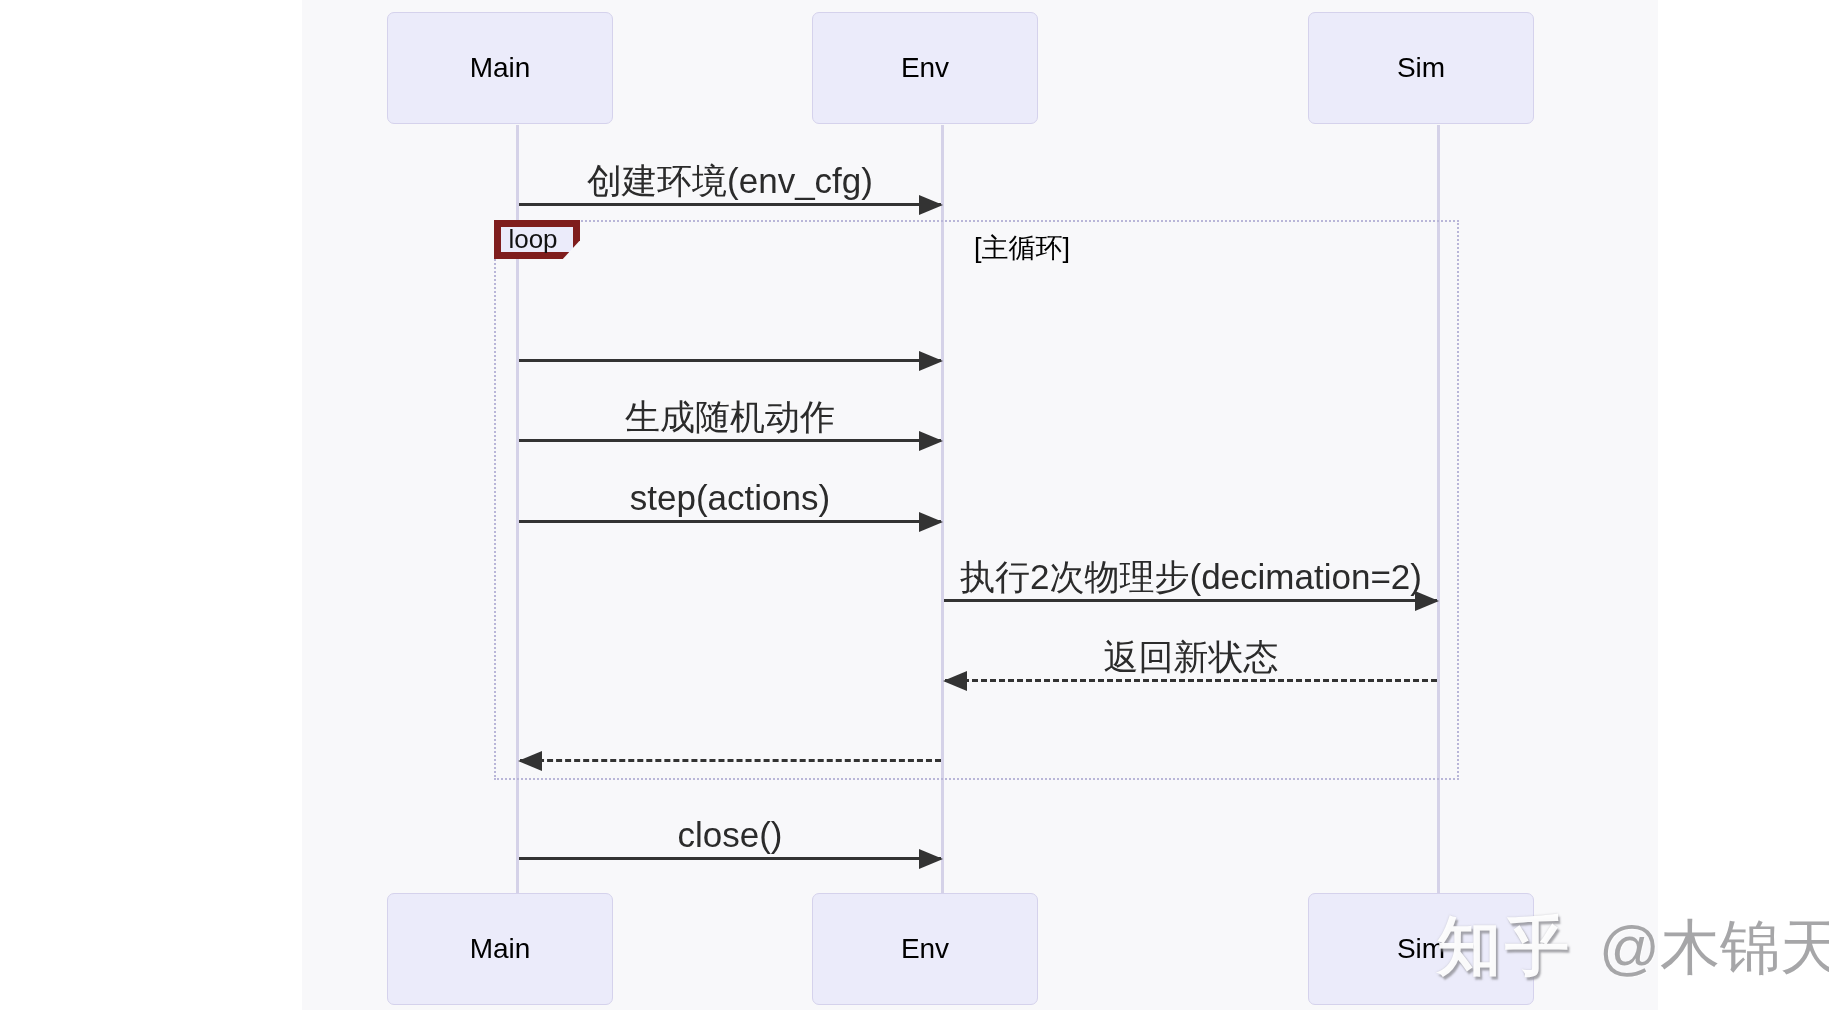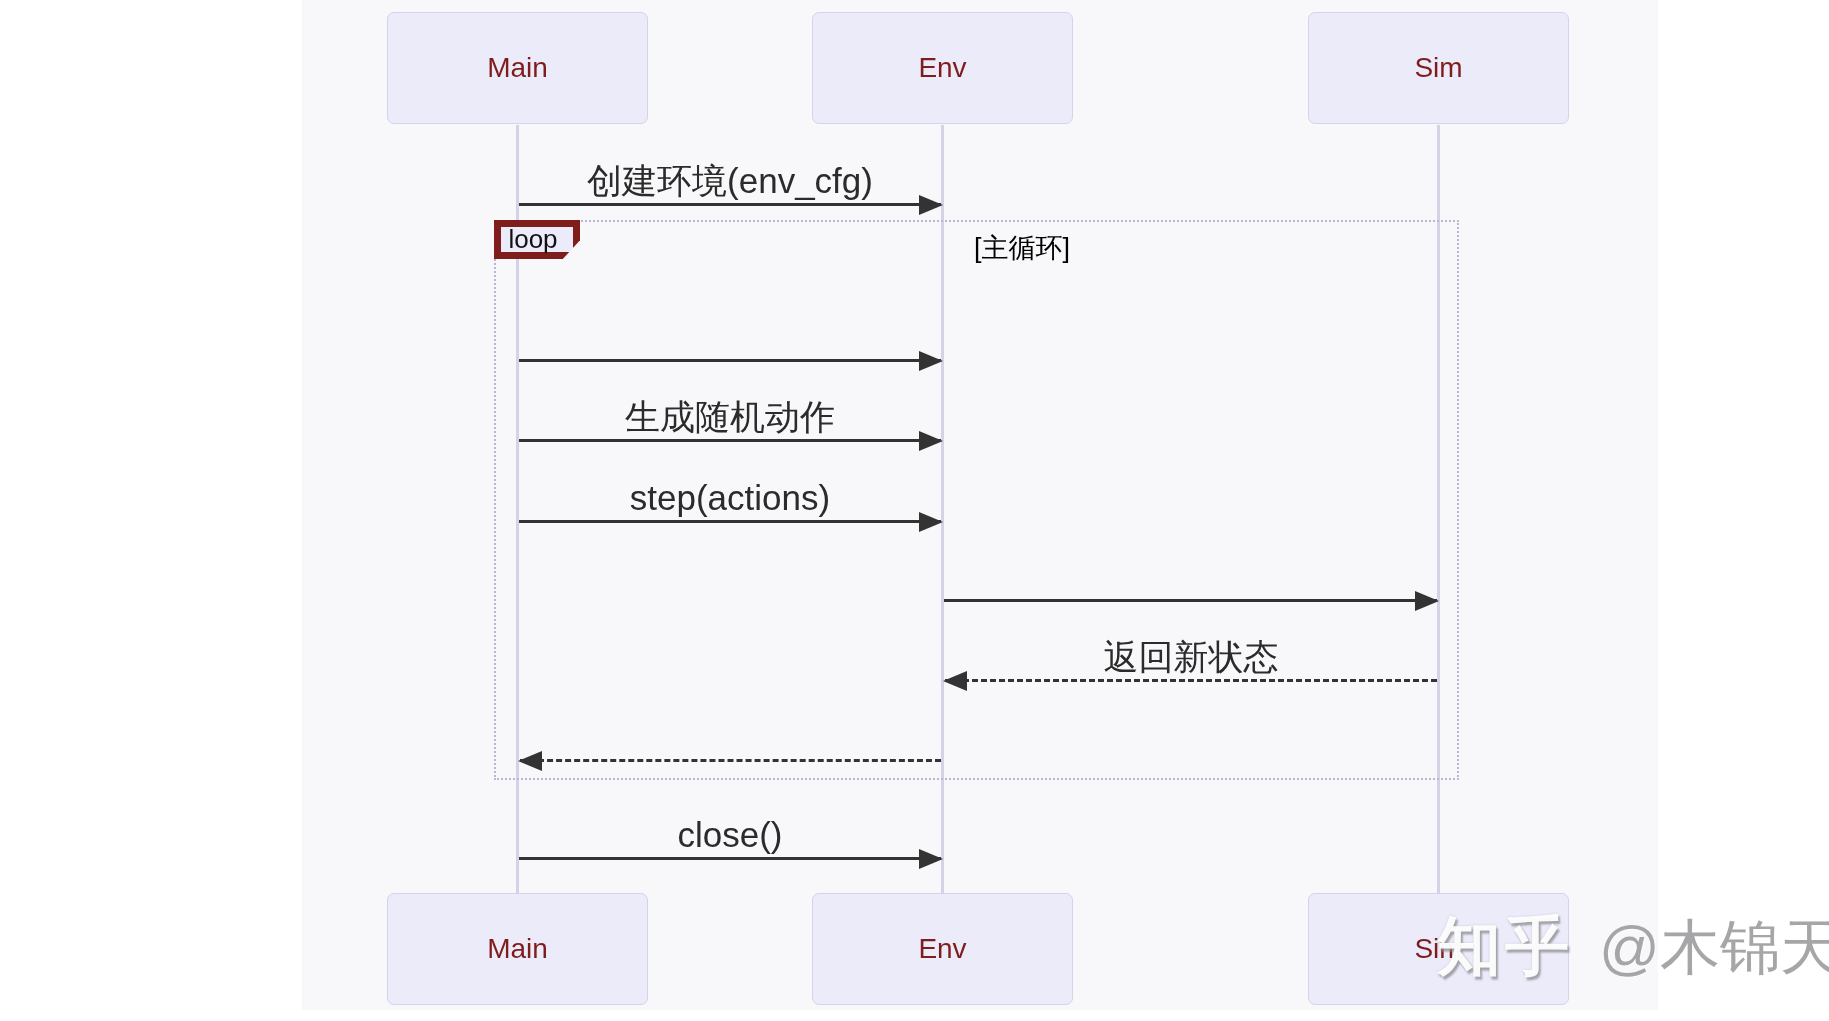--- a/index.html
+++ b/index.html
@@ -2,24 +2,24 @@
 <html><head>
 <meta charset="utf-8">
 <style>
   html,body{margin:0;padding:0;background:#ffffff;}
   body{width:1829px;height:1021px;overflow:hidden;
        font-family:"Liberation Sans","DejaVu Sans",sans-serif;}
   .stage{position:relative;width:1829px;height:1021px;background:#ffffff;}
   .canvas-bg{position:absolute;left:302px;top:0;width:1356px;height:1010px;
              background:#f8f8fa;}
   
-  .actor{position:absolute;width:261px;height:112px;box-sizing:border-box;
+  .actor{position:absolute;width:226px;height:112px;box-sizing:border-box;
          background:#ebebfa;border:1px solid #d5d2ec;border-radius:7px;
          display:flex;align-items:center;justify-content:center;
-         font-size:28px;color:#7f1d1d;}
+         font-size:28px;color:#000000;}
   
   .lifeline{position:absolute;top:125px;height:768px;width:3px;background:#d5d2e8;}
   
   .msg-label{position:absolute;transform:translateX(-50%);white-space:nowrap;
              font-size:35px;color:#2b2b2b;line-height:34px;}
   
   .msg-line{position:absolute;height:0;}
   .msg-line.solid{border-top:3px solid #333333;}
   .msg-line.dashed{border-top:3px dashed #333333;}
   .msg-line.head-right::after{content:"";position:absolute;right:-2px;top:-11px;
@@ -77,20 +77,21 @@
   <div class="loop-cond">[主循环]</div>
 
   <div class="msg-line solid head-right" style="left:519px;top:359px;width:422px;"></div>
 
   <div class="msg-label" style="left:730px;top:400px;">生成随机动作</div>
   <div class="msg-line solid head-right" style="left:519px;top:439px;width:422px;"></div>
 
   <div class="msg-label" style="left:730px;top:481px;">step(actions)</div>
   <div class="msg-line solid head-right" style="left:519px;top:520px;width:422px;"></div>
 
+  <div class="msg-label" style="left:1191px;top:560px;">执行2次物理步(decimation=2)</div>
   <div class="msg-line solid head-right" style="left:944px;top:599px;width:493px;"></div>
 
   <div class="msg-label" style="left:1191px;top:640px;">返回新状态</div>
   <div class="msg-line dashed head-left" style="left:945px;top:679px;width:492px;"></div>
 
   <div class="msg-line dashed head-left" style="left:520px;top:759px;width:421px;"></div>
 
   <div class="msg-label" style="left:730px;top:818px;">close()</div>
   <div class="msg-line solid head-right" style="left:519px;top:857px;width:422px;"></div>
 

